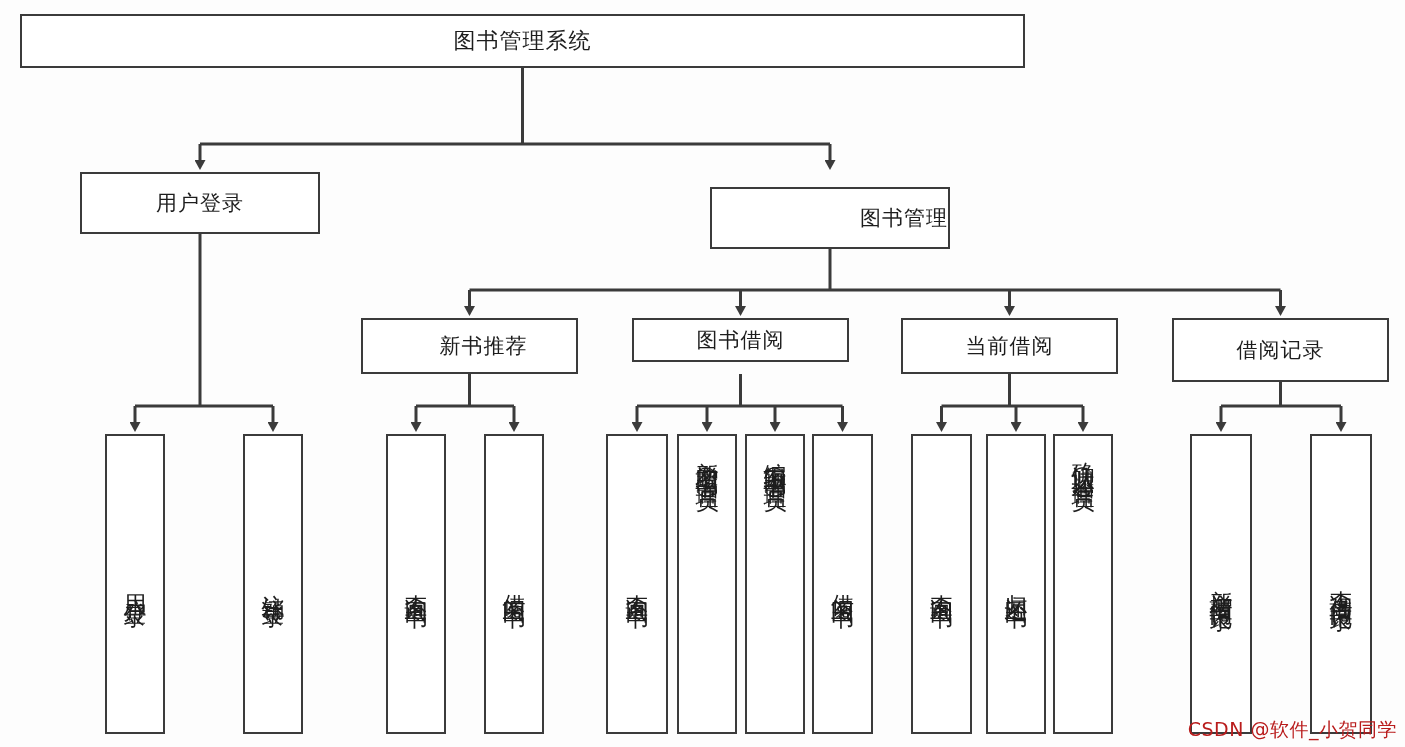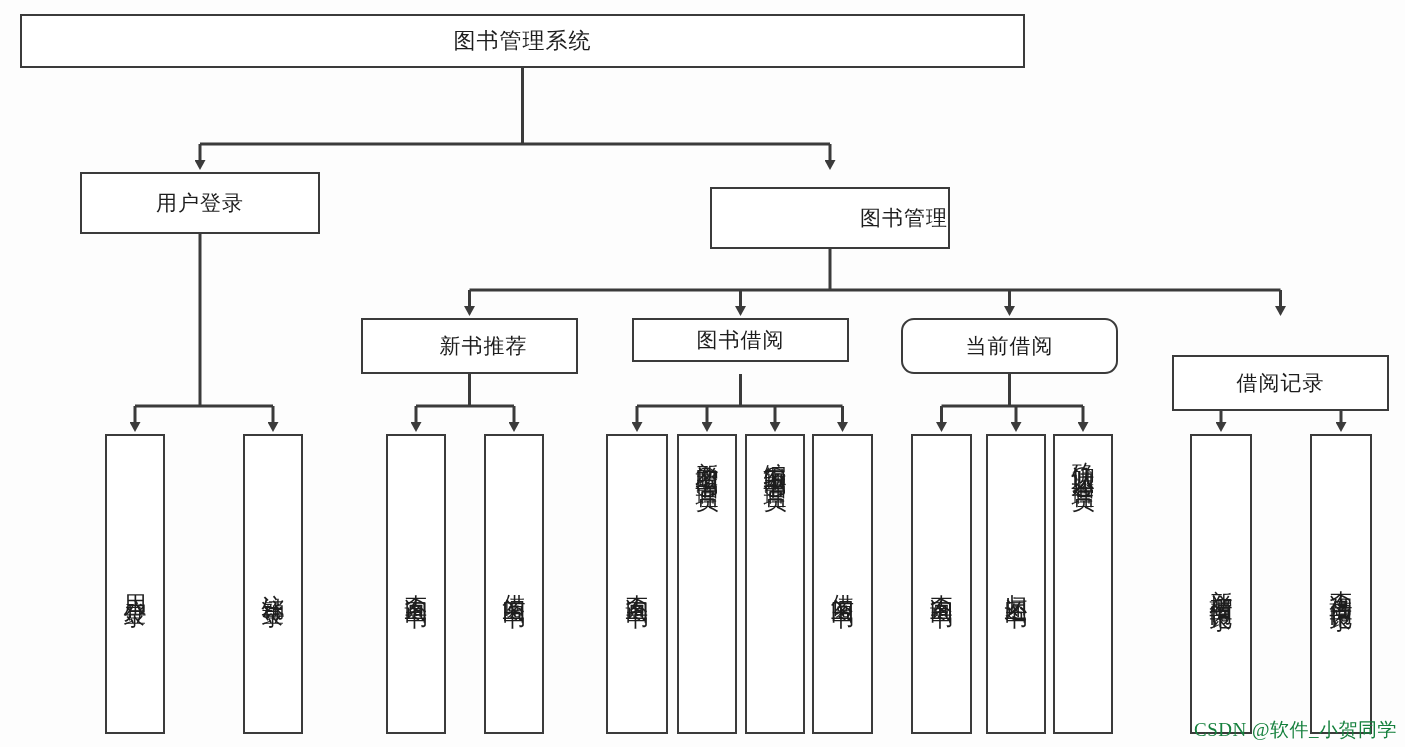--- a/index.html
+++ b/index.html
@@ -3,21 +3,21 @@
 <meta charset="utf-8">
 <title>图书管理系统 功能结构图</title>
 <style>
   html,body{margin:0;padding:0;}
   body{
     width:1405px;height:747px;
     background:#ffffff;
     font-family:"DejaVu Sans","Liberation Sans",sans-serif;
     overflow:hidden;
   }
-  #canvas{position:relative;width:1405px;height:747px;background:#fdfdfd;font-family:Liberation Serif, serif;}
+  #canvas{position:relative;width:1405px;height:747px;background:#fdfdfd;}
   #wires{position:absolute;left:0;top:0;width:1405px;height:747px;}
 
   .node{
     position:absolute;
     box-sizing:border-box;
     background:#ffffff;
     border:2.5px solid #3b3b3b;
     display:flex;
     align-items:center;
     justify-content:center;
@@ -40,21 +40,21 @@
     font-size:23px;
     letter-spacing:4px;
     line-height:1;
   }
   .v.mid{align-items:center;padding-top:0;}
 
   #watermark{
     position:absolute;
     right:8px;bottom:4px;
     font-size:19px;
-    color:#15803d;
+    color:#b91c1c;
     letter-spacing:0.5px;
     white-space:nowrap;
     pointer-events:none;
   }
 </style>
 </head>
 <body>
 
 <div id="canvas">
 
@@ -113,24 +113,24 @@
         <span class="lbl">图书管理</span>
       </div>
     </div>
   <div id="lvl2-host">
       <div class="node h" id="n-new-book-rec" style="left: 361px; top: 318px; width: 217px; height: 56px; padding-left: 28px;">
         <span class="lbl">新书推荐</span>
       </div>
       <div class="node h" id="n-book-borrow" style="left: 632px; top: 318px; width: 217px; height: 44px;">
         <span class="lbl">图书借阅</span>
       </div>
-      <div class="node h" id="n-current-borrow" style="left: 901px; top: 318px; width: 217px; height: 56px; border-radius: 13px;">
+      <div class="node h" id="n-current-borrow" style="left: 901px; top: 318px; width: 217px; height: 56px;">
         <span class="lbl">当前借阅</span>
       </div>
-      <div class="node h" id="n-borrow-record" style="left: 1172px; top: 318px; width: 217px; height: 56px; margin-top: 37px;">
+      <div class="node h" id="n-borrow-record" style="left: 1172px; top: 318px; width: 217px; height: 64px;">
         <span class="lbl">借阅记录</span>
       </div>
     </div>
   <div id="leaf-host">
       <div class="node v mid" id="n-leaf-user-login" style="left: 105px; top: 434px; width: 60px; height: 300px;">
         <span class="lbl">用户登录</span>
       </div>
       <div class="node v mid" id="n-leaf-logout" style="left: 243px; top: 434px; width: 60px; height: 300px;">
         <span class="lbl">注销登录</span>
       </div>

